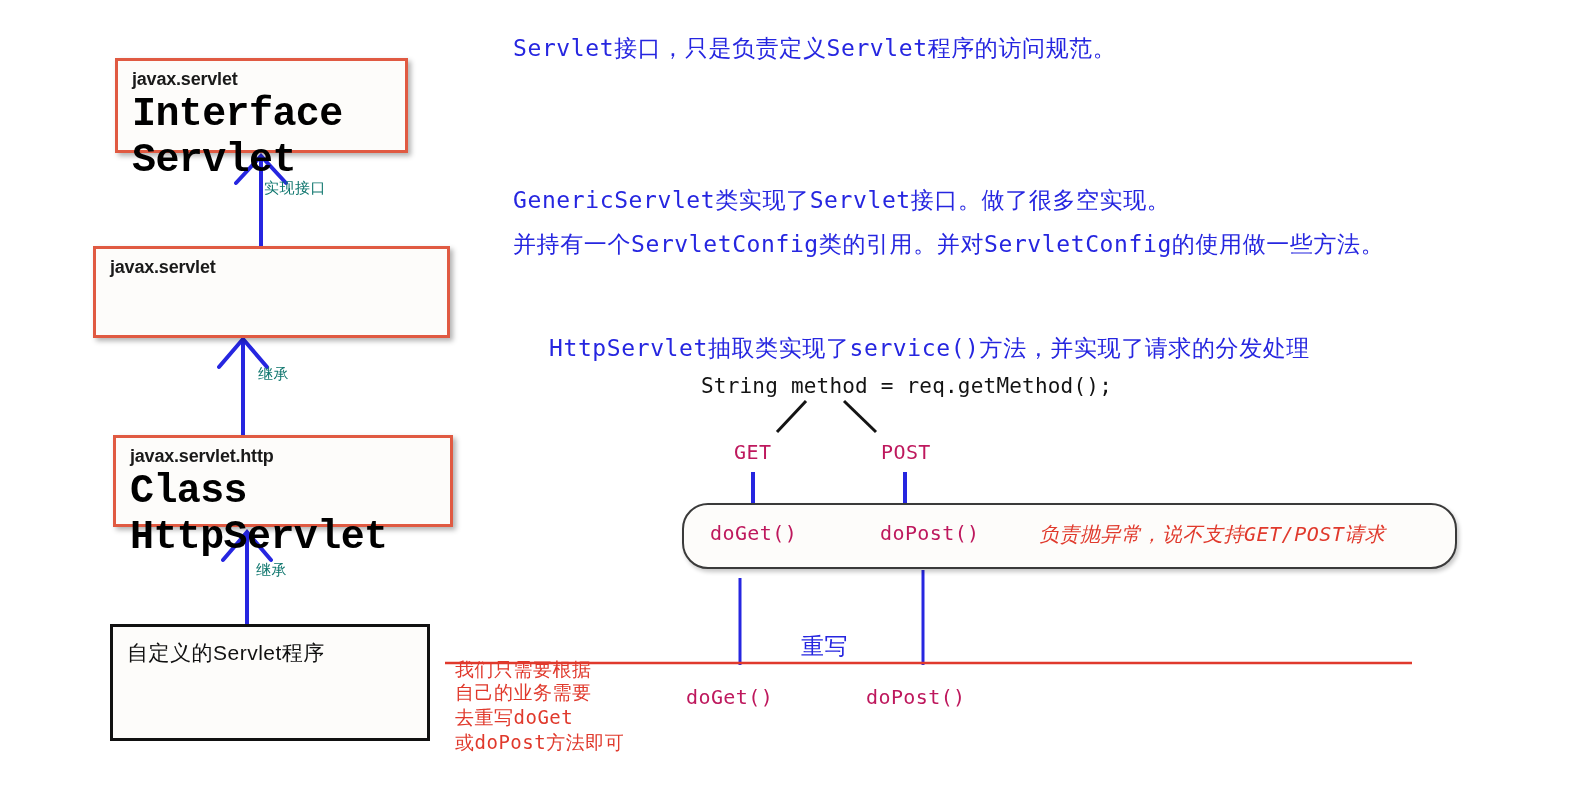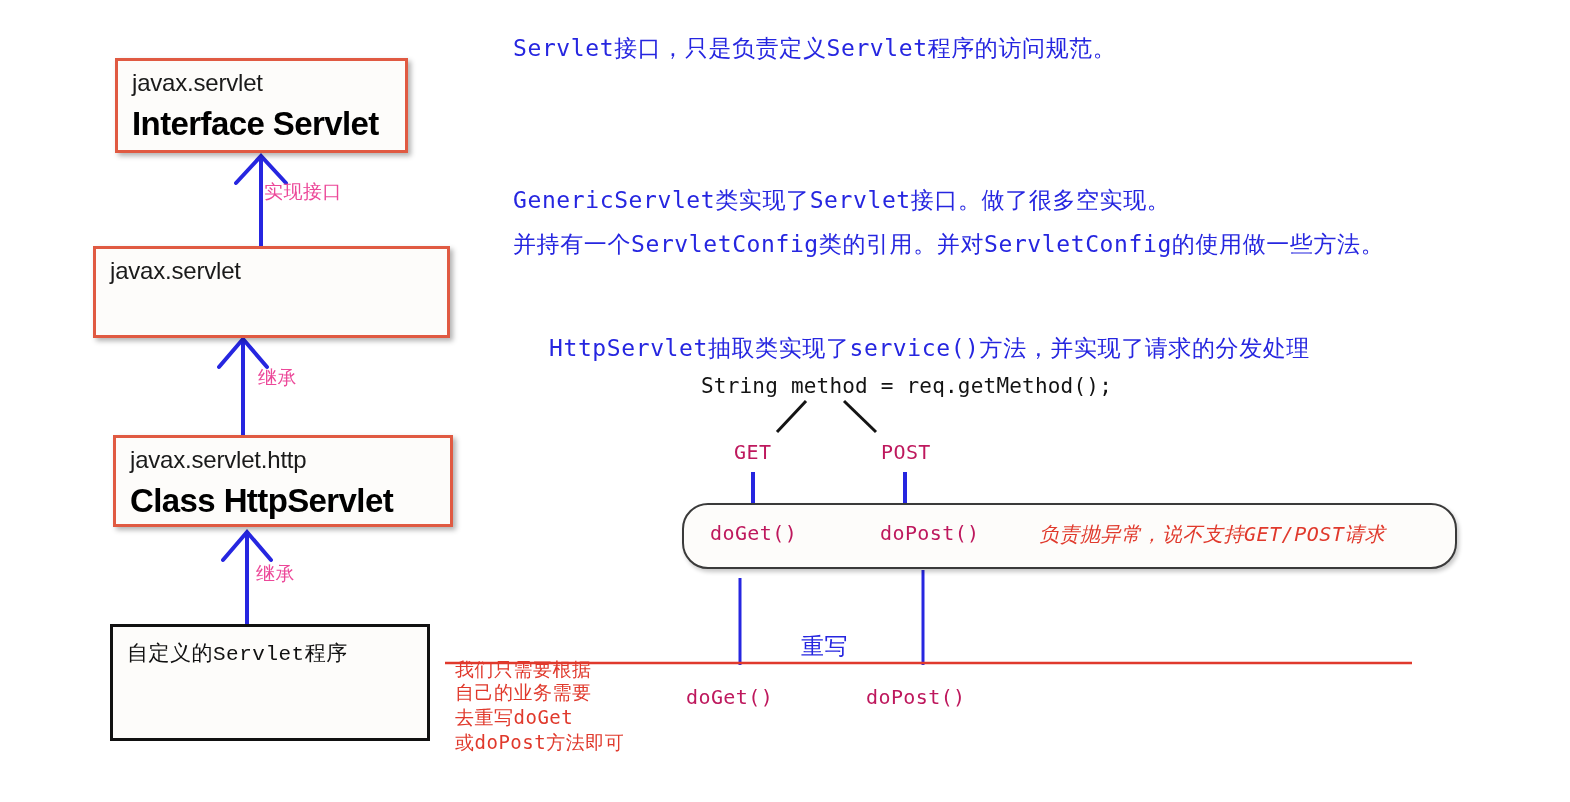--- a/index.html
+++ b/index.html
@@ -32,47 +32,47 @@
     position: absolute;
     background: #fdfcfa;
     border: 3px solid #e05a42;
     box-sizing: border-box;
     box-shadow: 3px 3px 5px rgba(0,0,0,0.30);
     padding: 8px 0 6px 14px;
     z-index: 4;
   }
   .uml-pkg {
     font-family: "Liberation Sans", sans-serif;
-    font-size: 24px;
-    font-weight: normal;
+    font-size: 18px;
+    font-weight: bold;
     color: #1a1a1a;
     letter-spacing: -0.2px;
     line-height: 1.15;
   }
   .uml-title {
-    font-family: Liberation Sans, sans-serif;
-    font-size: 33px;
+    font-family: Liberation Mono, monospace;
+    font-size: 40px;
     font-weight: bold;
     color: #000000;
     line-height: 1.15;
-    margin-top: 8px;
+    margin-top: 2px;
     letter-spacing: -0.6px;
   }
 
   
   .plain-box {
     position: absolute;
     background: #fdfcfa;
     border: 3px solid #111111;
     box-sizing: border-box;
     padding: 12px 0 0 14px;
     z-index: 4;
   }
   .plain-box-text {
-    font-family: Liberation Mono, monospace;
+    font-family: Liberation Sans, sans-serif;
     font-size: 21px;
     color: #111111;
     letter-spacing: 0.5px;
   }
 
   
   .rounded-box {
     position: absolute;
     background: #fdfcfa;
     border: 2px solid #3a3a3a;
@@ -89,22 +89,22 @@
     z-index: 6;
   }
   .cn-blue {
     font-family: "DejaVu Sans Mono", "Liberation Mono", monospace;
     color: #2626e0;
     font-size: 23px;
     letter-spacing: 0.6px;
   }
   .cn-blue-sm {
     font-family: "DejaVu Sans Mono", "Liberation Mono", monospace;
-    color: #ec4899;
-    font-size: 19px;
+    color: #0f766e;
+    font-size: 15px;
     letter-spacing: 0.5px;
   }
   .cn-red {
     font-family: "DejaVu Sans Mono", "Liberation Mono", monospace;
     color: #e0392c;
     font-size: 19px;
     letter-spacing: 0.5px;
     line-height: 1.38;
   }
   .code-black {

